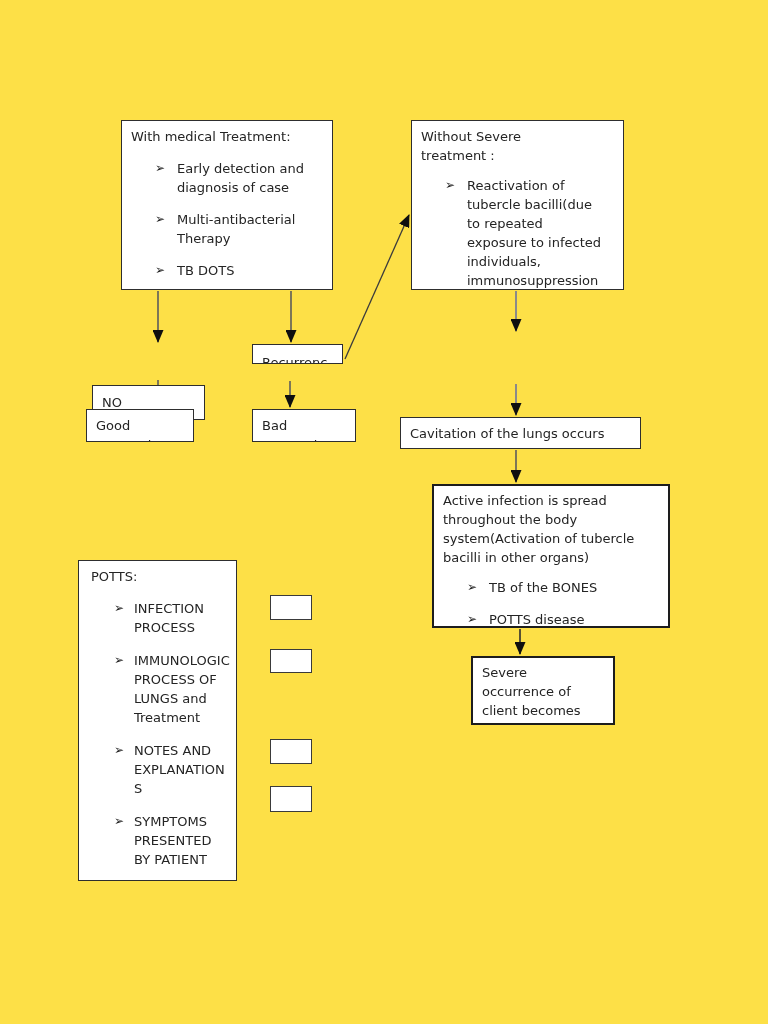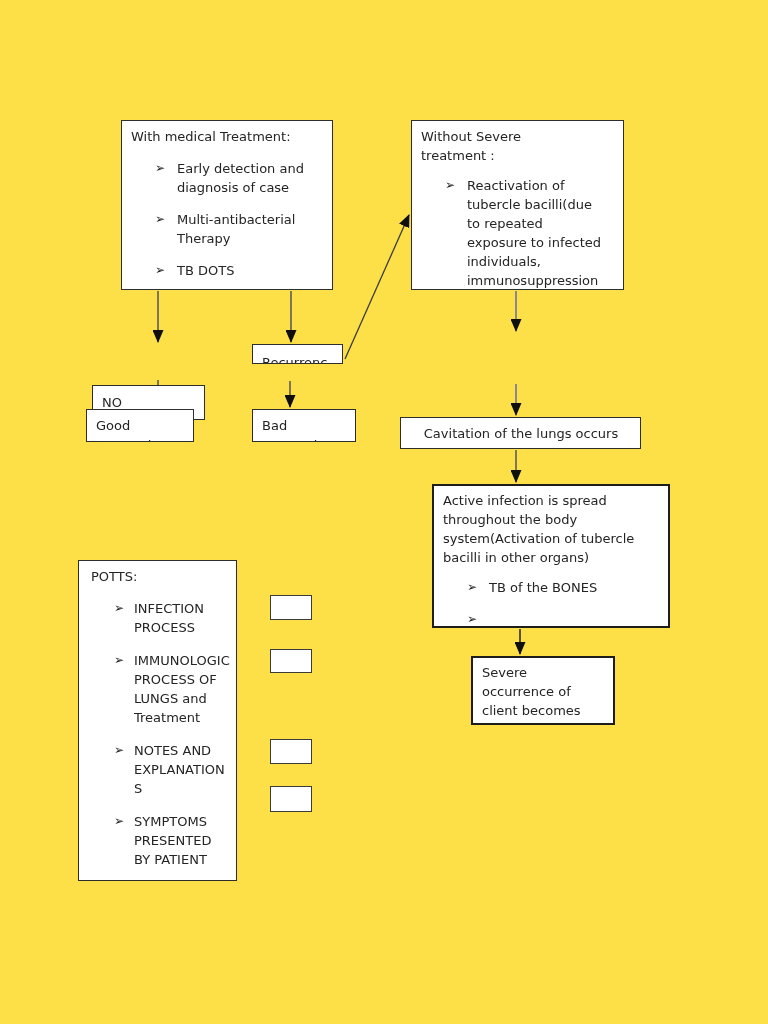--- a/index.html
+++ b/index.html
@@ -107,32 +107,33 @@
 
   <div class="box" style="left:252px;top:409px;width:104px;height:33px;">
     <div class="inner" style="padding-top:6px;line-height:20px;">
       <div>Bad</div>
       <div>Prognosis</div>
     </div>
   </div>
 
 
   <div class="box" style="left:400px;top:417px;width:241px;height:32px;">
-    <div class="inner nowrap" style="padding-top:6px;text-align:center;">Cavitation of the lungs occurs</div>
+    <div class="inner nowrap" style="padding-top:6px;">Cavitation of the lungs occurs</div>
   </div>
 
   <div class="box thick" style="left:432px;top:484px;width:238px;height:144px;">
     <div class="inner" style="padding-top:5px;">
       <div class="title">Active infection is spread throughout the body system(Activation of tubercle bacilli in other organs)</div>
       <div class="li" style="margin-top:11px;">
         <span class="b">➢</span>
         <span class="t">TB of the BONES</span>
       </div>
       <div class="li">
         <span class="b">➢</span>
+        <span class="t">POTTS disease</span>
       </div>
     </div>
   </div>
 
   <div class="box thick" style="left:471px;top:656px;width:144px;height:69px;">
     <div class="inner" style="padding-top:5px;">
       <div>Severe</div>
       <div>occurrence of</div>
       <div>client becomes</div>
       <div>clinically ill</div>

